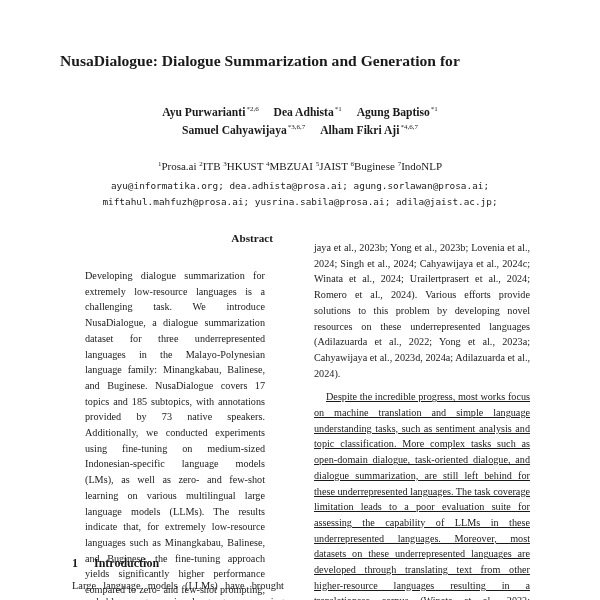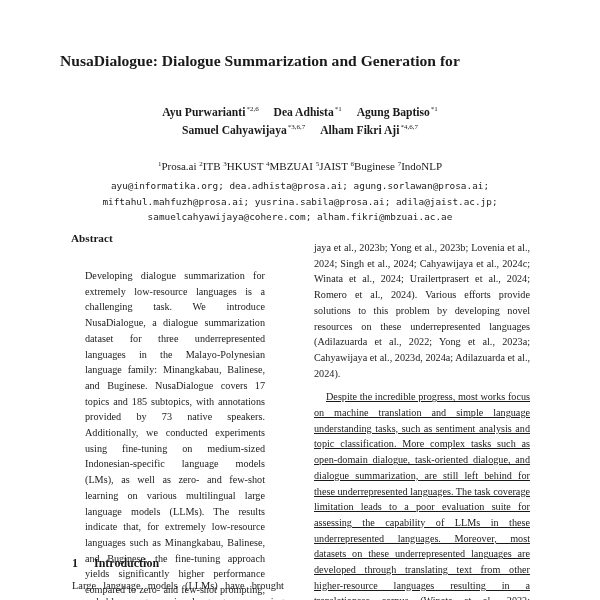--- a/index.html
+++ b/index.html
@@ -9,21 +9,21 @@
   .authors { position:absolute; left:60px; width:480px; top:102px; text-align:center; font-weight:bold; font-size:11.6px; line-height:15px; }
   .authors sup { font-size:7px; font-weight:normal; vertical-align:5px; margin-left:1px; }
   .author { margin:0 6px; white-space:nowrap; }
   .affil { position:absolute; left:60px; width:480px; top:157px; text-align:center; font-size:11px; line-height:14px; }
   .affil sup { font-size:7px; vertical-align:4px; }
   .affil span { margin:0 0; }
   .emails { position:absolute; left:40px; width:520px; top:178px; text-align:center; font-family:"DejaVu Sans Mono", "Liberation Mono", monospace; font-size:9.4px; line-height:15.5px; color:#222; }
   .col { position:absolute; font-size:10.2px; line-height:15.7px; text-align:justify; }
   .left-col { left:77px; width:196px; top:260px; }
   .right-col { left:306px; width:232px; top:232px; }
-  .abstract-head { position:absolute; left:71px; width:196px; top:232px; text-align:left; font-weight:bold; font-size:11.2px; }
+  .abstract-head { position:absolute; left:77px; width:196px; top:232px; text-align:right; font-weight:bold; font-size:11.2px; }
   .col p { margin:8px; }
   .indent { text-indent:12px;text-decoration:underline; }
   .mono { font-family:"DejaVu Sans Mono", "Liberation Mono", monospace; font-size:8.8px; }
   .sec-head { position:absolute; left:72px; top:556px; font-weight:bold; font-size:12px;text-align:center; }
   .sec-head .num { margin-right:16px; }
   .intro-col { position:absolute; left:72px; width:212px; top:578px; font-size:10.4px; line-height:15.7px; text-align:justify; }
 </style>
 </head>
 <body>
 
@@ -51,21 +51,20 @@
     <span><sup>3</sup><span>HKUST</span></span>
     <span><sup>4</sup><span>MBZUAI</span></span>
     <span><sup>5</sup><span>JAIST</span></span>
     <span><sup>6</sup><span>Buginese</span></span>
     <span><sup>7</sup><span>IndoNLP</span></span>
   </div>
 
   <div class="emails">
     <div>ayu@informatika.org; dea.adhista@prosa.ai; agung.sorlawan@prosa.ai;</div>
     <div>miftahul.mahfuzh@prosa.ai; yusrina.sabila@prosa.ai; adila@jaist.ac.jp;</div>
-    <div>samuelcahyawijaya@cohere.com; alham.fikri@mbzuai.ac.ae</div>
   </div>
 
   <div class="abstract-head">Abstract</div>
 
   <div class="col left-col">
     <p>
       <span>Developing dialogue summarization for extremely low-resource languages is a challenging task. We introduce NusaDialogue, a dialogue summarization dataset for three underrepresented languages in the Malayo-Polynesian language family: Minangkabau, Balinese, and Buginese. NusaDialogue covers 17 topics and 185 subtopics, with annotations provided by 73 native speakers. Additionally, we conducted experiments using fine-tuning on medium-sized Indonesian-specific language models (LMs), as well as zero- and few-shot learning on various multilingual large language models (LLMs). The results indicate that, for extremely low-resource languages such as Minangkabau, Balinese, and Buginese, the fine-tuning approach yields significantly higher performance compared to zero- and few-shot prompting, even when applied to LLMs with considerably larger parameter sizes. We publicly release the NusaDialogue dataset in</span>
       <span class="mono">https://huggingface.co/datasets/prosa-text/nusa-dialogue</span>
       
     </p>

